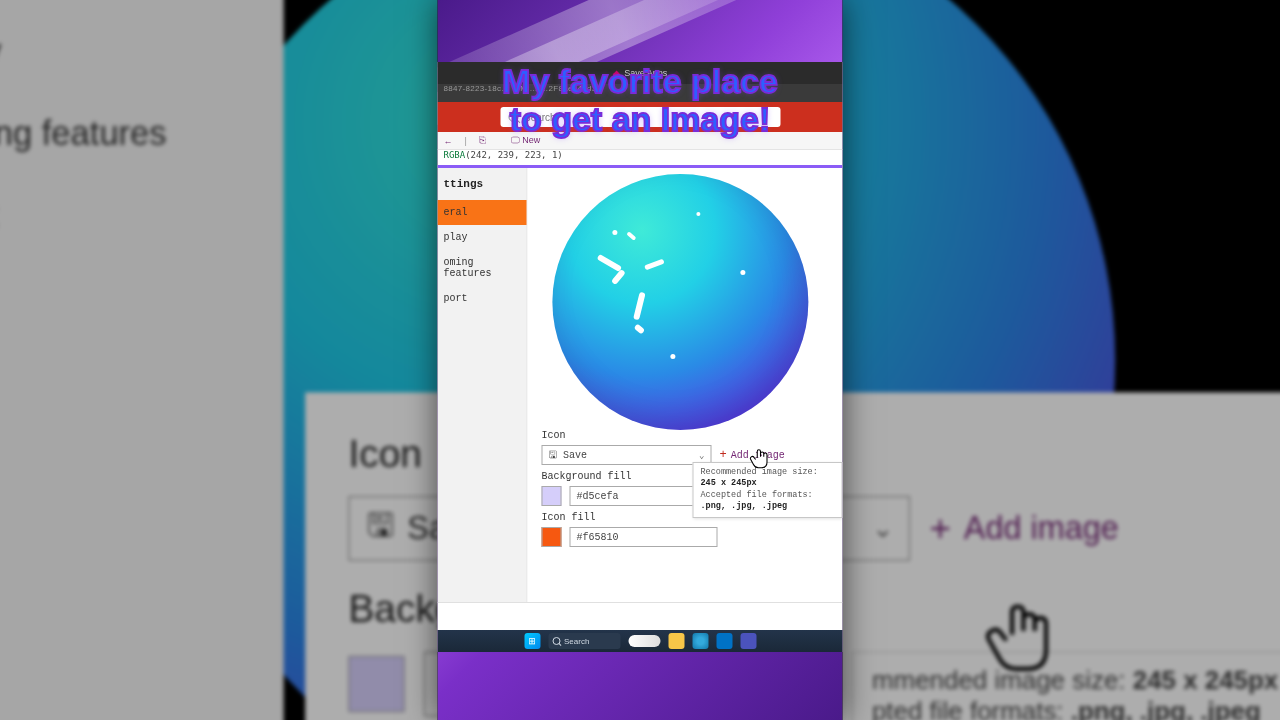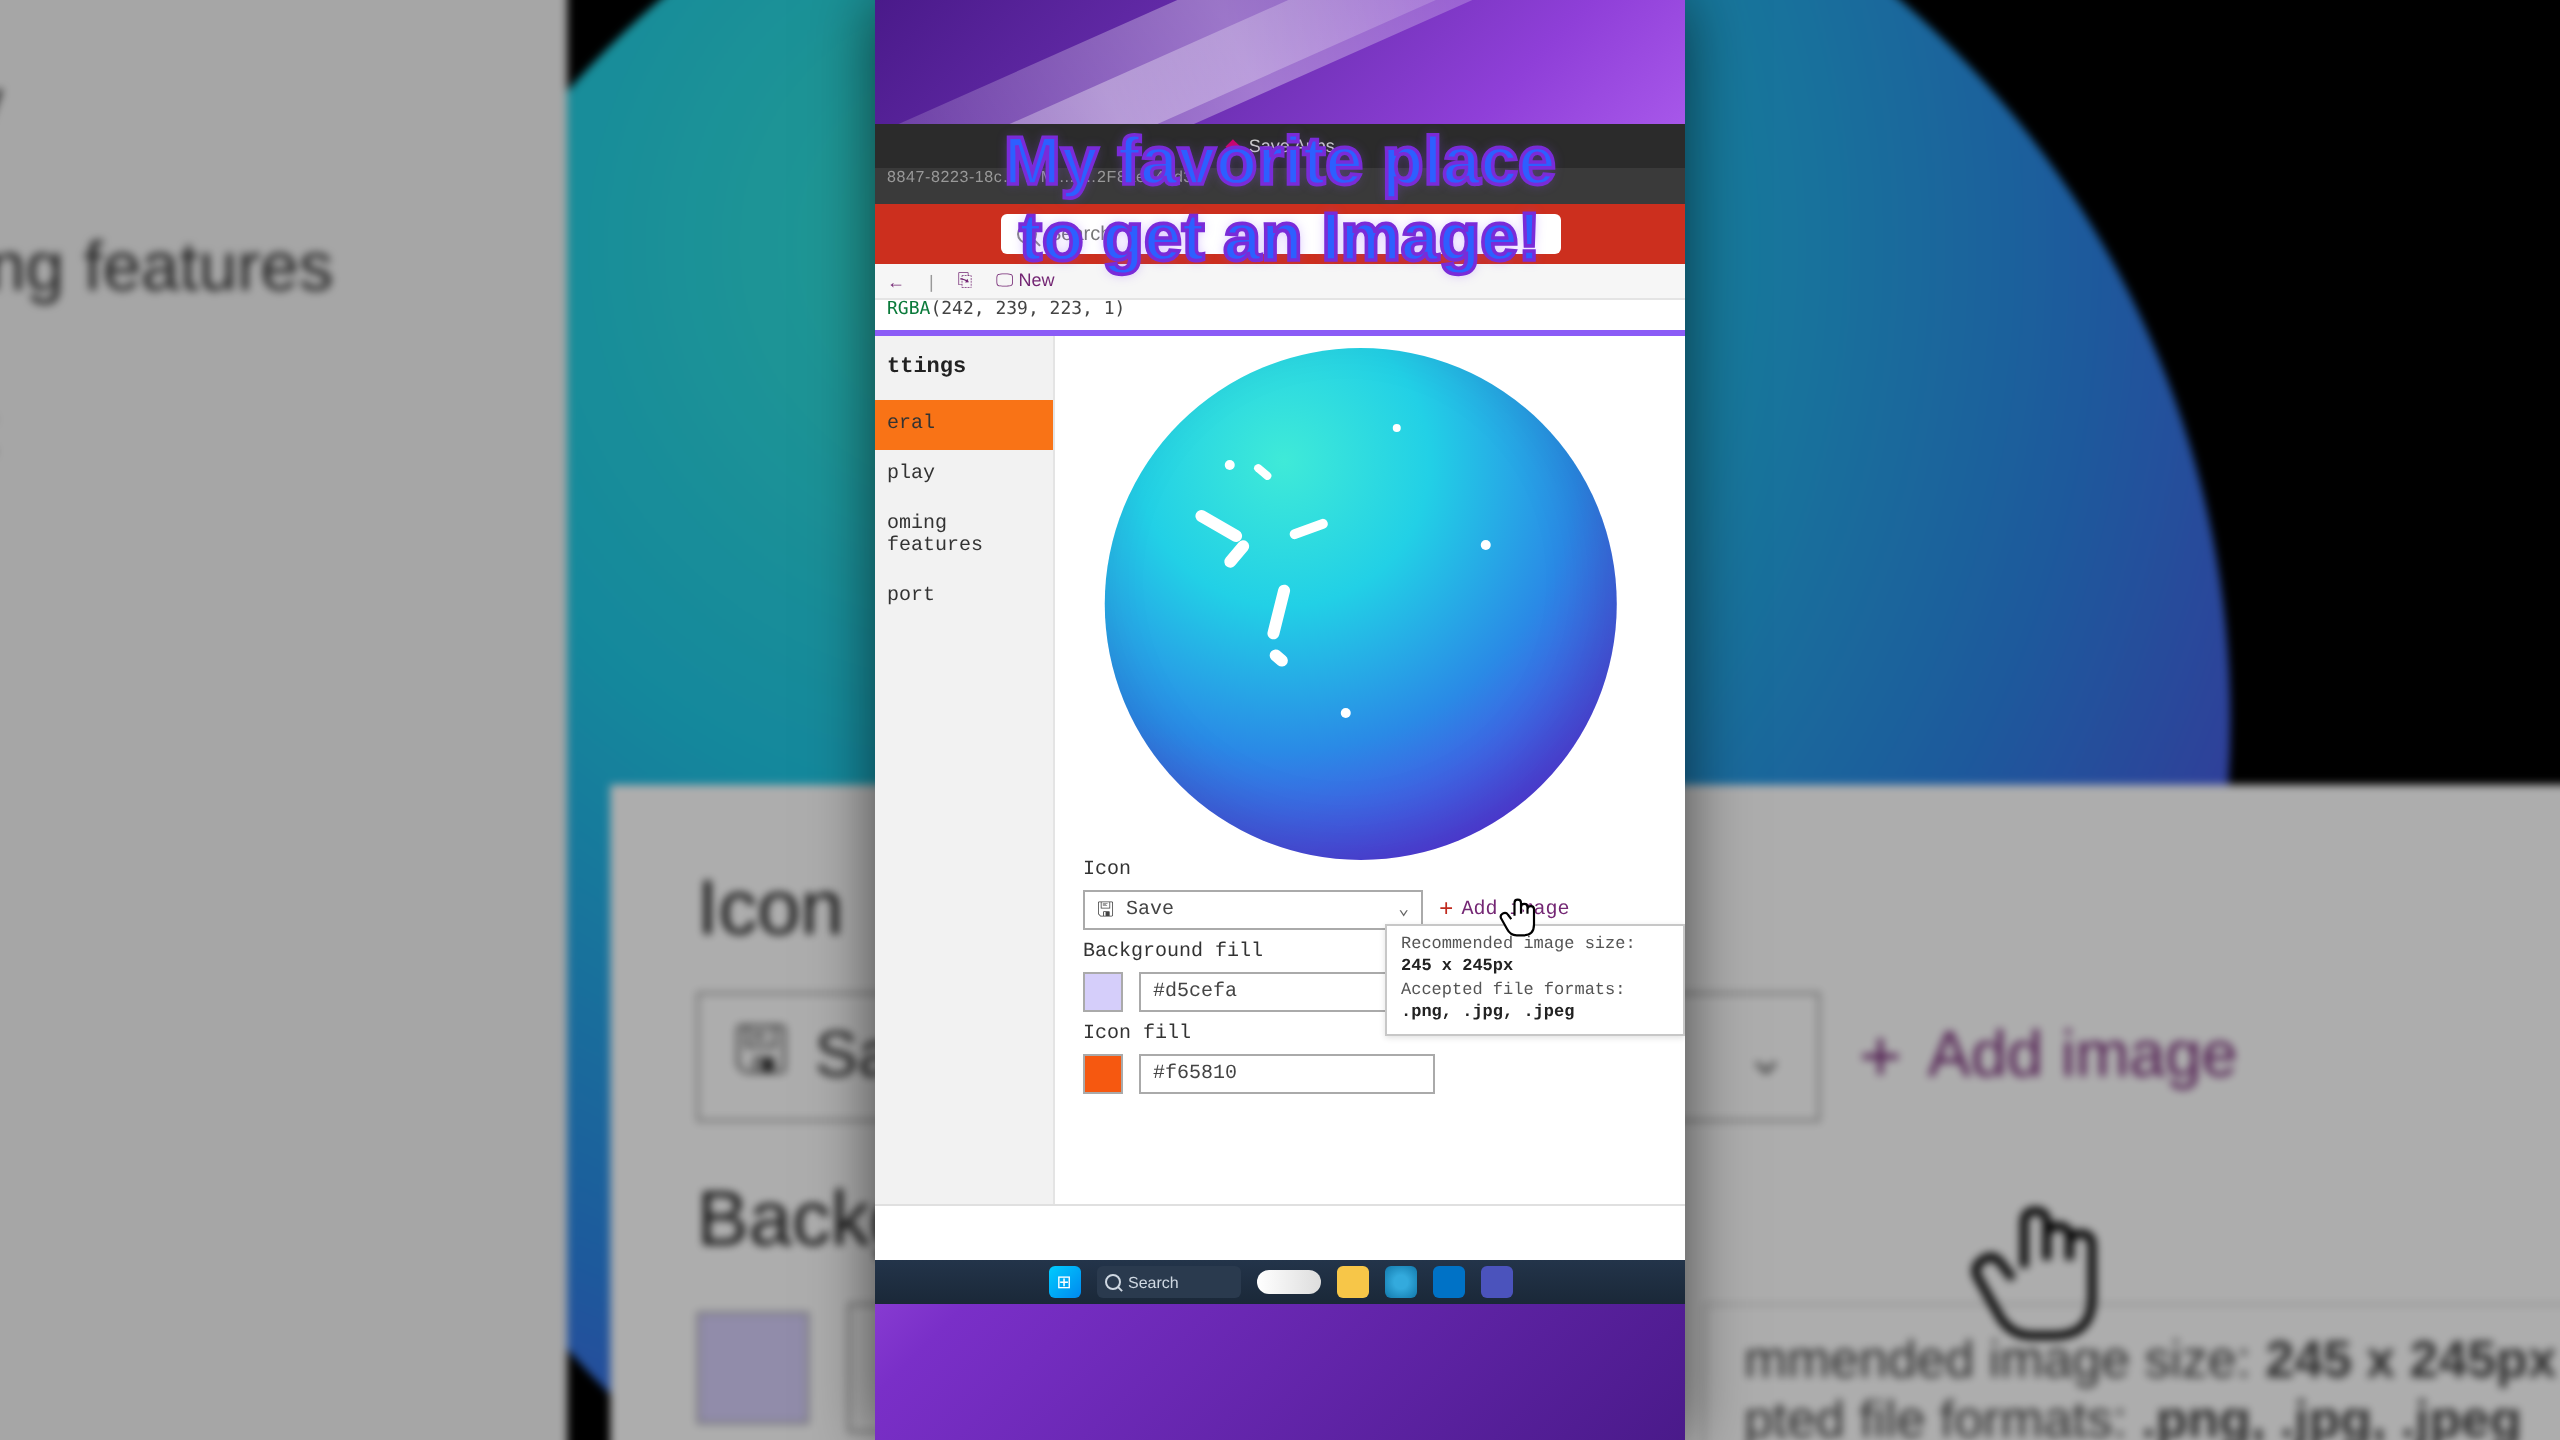--- a/index.html
+++ b/index.html
@@ -46,21 +46,21 @@
   .pa-logo { color: #c06; font-size: 10px; }
   .titlebar2 { height: 18px; background: #3a3a3a; color: #999; font-size: 8px; display: flex; align-items: flex-start; padding: 0 6px; letter-spacing: .3px; }
 
   
   .red-band { height: 30px; background: #cc2f1e; display: flex; align-items: center; justify-content: center; }
   .search { width: 280px; height: 20px; background: #fff; border-radius: 3px; display: flex; align-items: center; padding: 0 8px; gap: 6px; font-size: 10px; color: #777; }
   .search-ico { width: 10px; height: 10px; border: 1.3px solid #888; border-radius: 50%; position: relative; }
   .search-ico::after { content:''; position:absolute; width:4px; height:1.3px; background:#888; right:-3px; bottom:-1px; transform:rotate(45deg); }
 
   .cmd-band { height: 18px; background: #f6f6f6; border-bottom: 1px solid #e4e4e4; display: flex; align-items: center; gap: 12px; padding-left: 6px; font-size: 9px; color: #555; }
-  .cmd-band .new { color: #742774; }
+  .cmd-band .new { color: #742774; margin-left: 13px; }
   .formula-band { height: 18px; background: #fff; border-bottom: 3px solid #8b5cf6; font-size: 9px; color: #444; display: flex; padding-left: 6px; font-family: Consolas, monospace; }
   .formula-band .tok { color: #0a7a3a; }
 
   .studio-body { position: absolute; top: 106px; bottom: 50px; left: 0; right: 0; display: flex; font-family: Liberation Mono, monospace; }
   .side-col { width: 90px; background: #f2f2f2; border-right: 1px solid #e4e4e4; }
   .side-head { font-size: 11px; color: #222; padding: 10px 6px 10px 6px; font-weight: 600; }
   .side-item { font-size: 10px; color: #333; padding: 7px 6px; }
   .side-item.active { background: #f97316; }
 
   .main-col { flex: 1; background: #fff; position: relative; }

